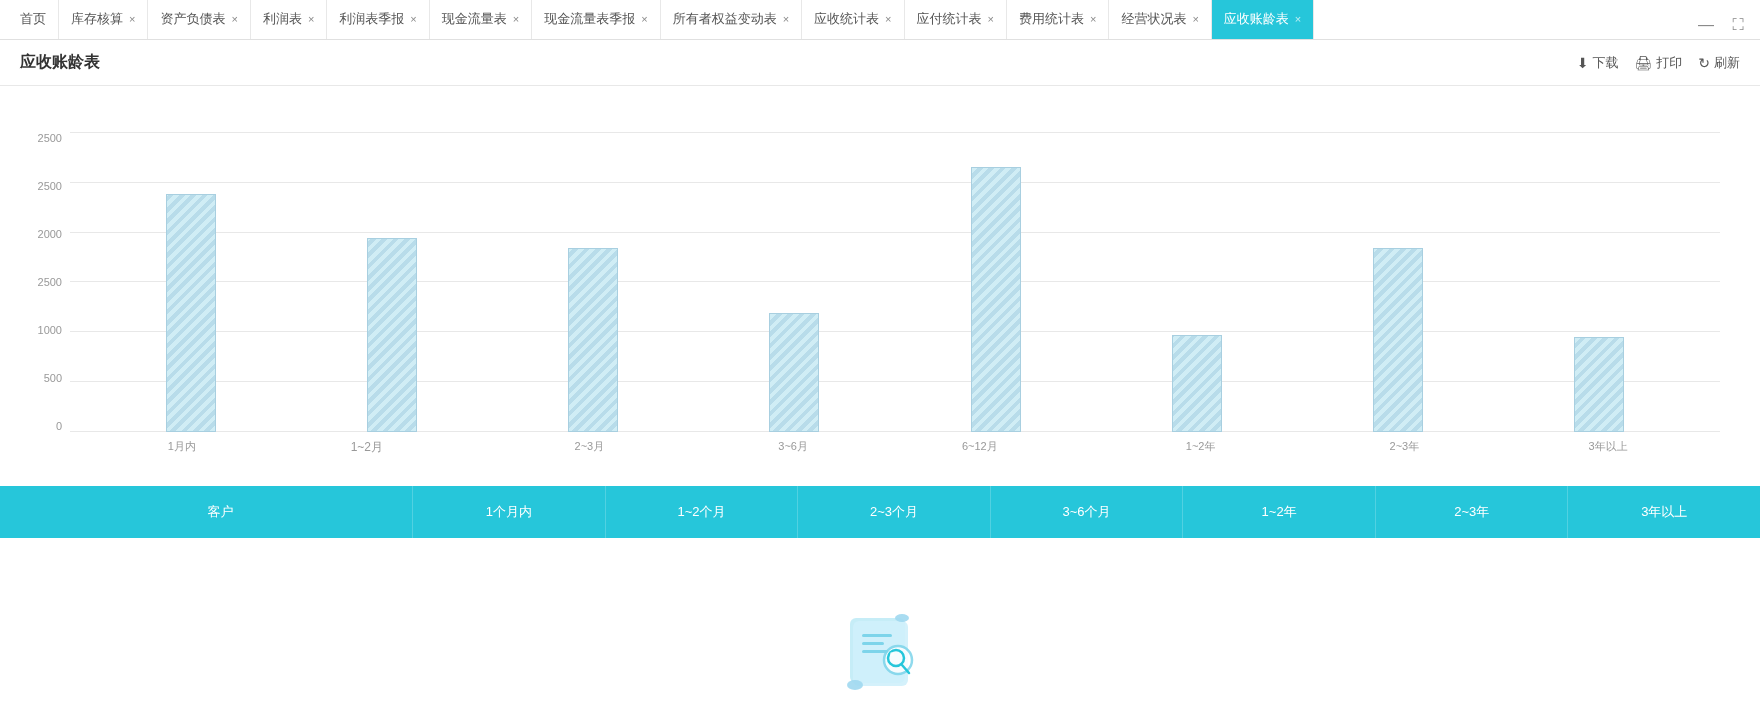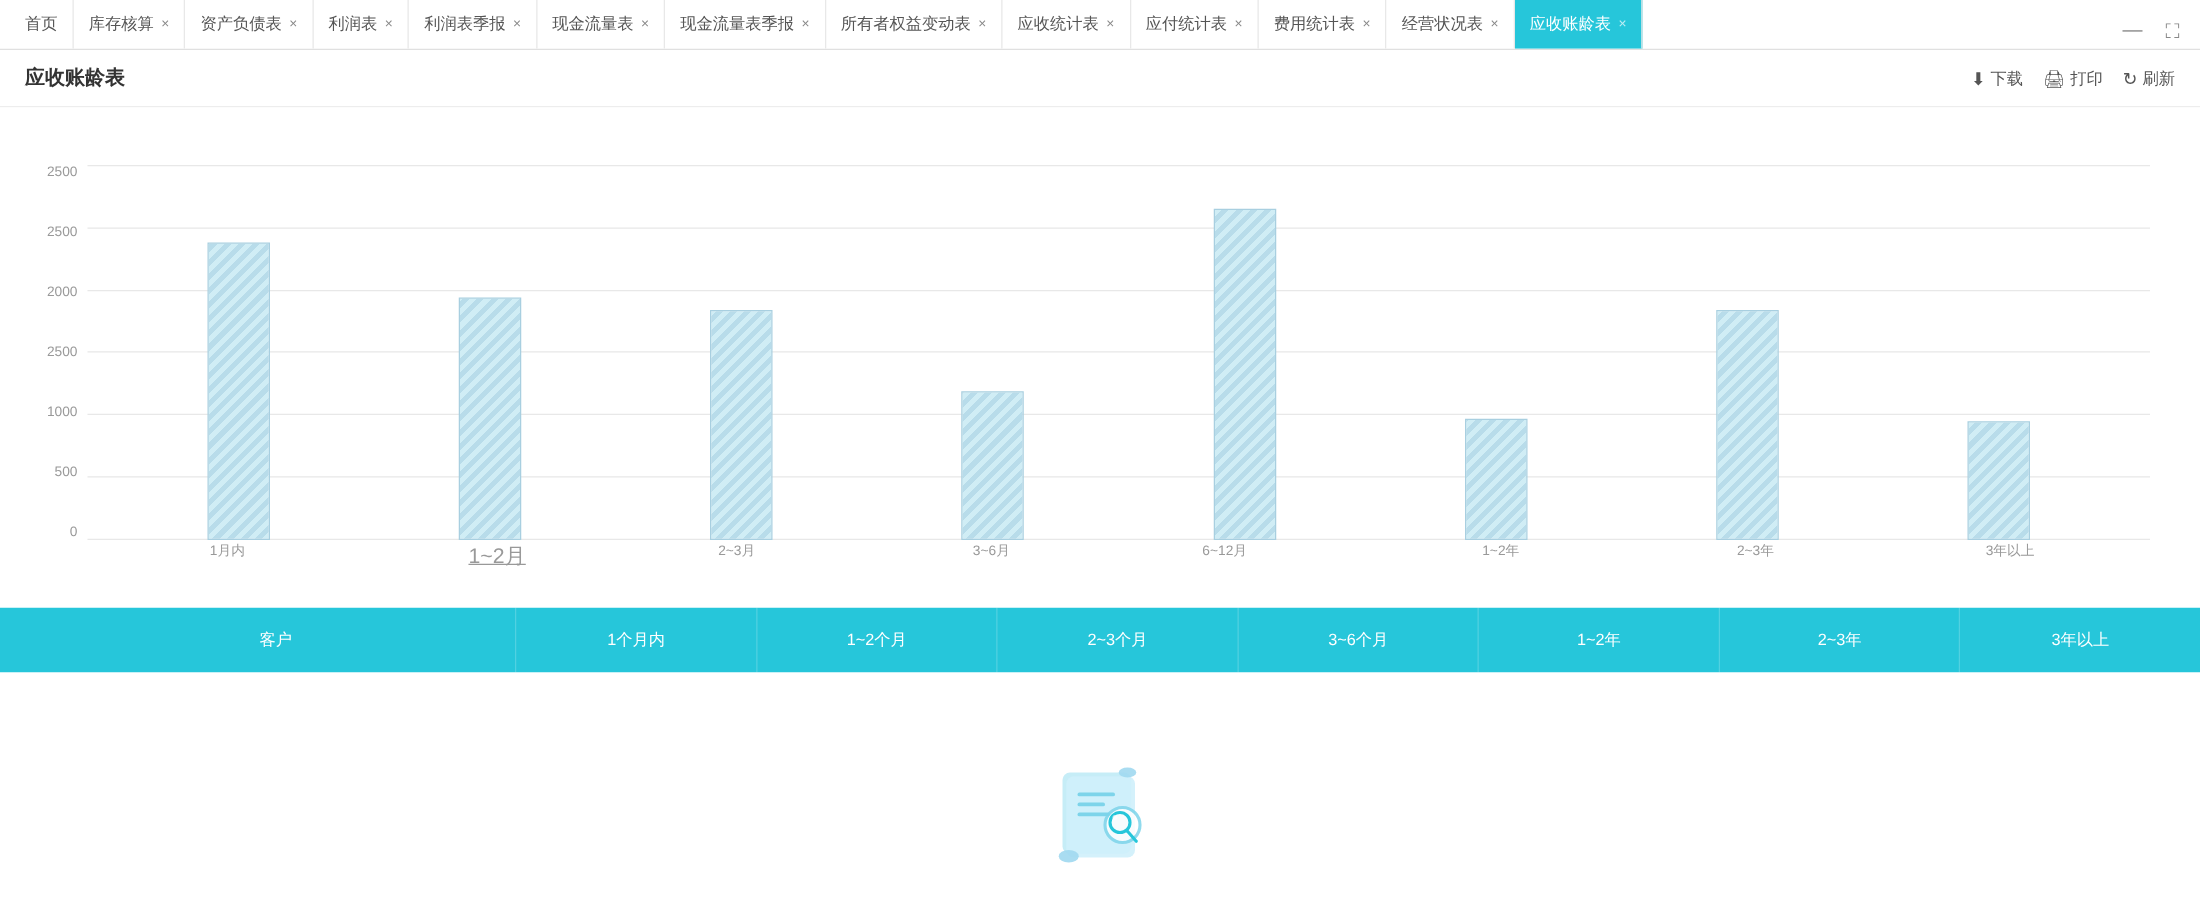--- a/index.html
+++ b/index.html
@@ -338,21 +338,21 @@
             <div style="display: flex; flex-direction: column; align-items: center;">
               <div style="width: 50px; height: 184px; background: repeating-linear-gradient(-45deg, rgb(208, 237, 245), rgb(208, 237, 245) 4px, rgb(184, 220, 234) 4px, rgb(184, 220, 234) 8px); border: 1px solid rgb(168, 207, 224);"></div>
             </div>
             <div style="display: flex; flex-direction: column; align-items: center;">
               <div style="width: 50px; height: 95px; background: repeating-linear-gradient(-45deg, rgb(208, 237, 245), rgb(208, 237, 245) 4px, rgb(184, 220, 234) 4px, rgb(184, 220, 234) 8px); border: 1px solid rgb(168, 207, 224);"></div>
             </div>
           </div>
 
         <div class="x-labels" id="x-labels">
         <div style="font-size: 11px; color: rgb(153, 153, 153); text-align: center; width: 70px; margin-top: 4px;">1月内</div>
-            <div style="font-size: 17px; color: rgb(153, 153, 153); text-align: right; width: 70px; margin-top: 4px; text-decoration: underline;">1~2月</div>
+            <div style="font-size: 12px; color: rgb(153, 153, 153); text-align: left; width: 70px; margin-top: 4px;">1~2月</div>
             <div style="font-size: 11px; color: rgb(153, 153, 153); text-align: center; width: 70px; margin-top: 4px;">2~3月</div>
             <div style="font-size: 11px; color: rgb(153, 153, 153); text-align: center; width: 70px; margin-top: 4px;">3~6月</div>
             <div style="font-size: 11px; color: rgb(153, 153, 153); text-align: left; width: 70px; margin-top: 4px;">6~12月</div>
             <div style="font-size: 11px; color: rgb(153, 153, 153); text-align: center; width: 70px; margin-top: 4px;">1~2年</div>
             <div style="font-size: 11px; color: rgb(153, 153, 153); text-align: center; width: 70px; margin-top: 4px;">2~3年</div>
             <div style="font-size: 11px; color: rgb(153, 153, 153); text-align: center; width: 70px; margin-top: 4px;">3年以上</div>
           </div>
       </div>
     </div>
   </div>

